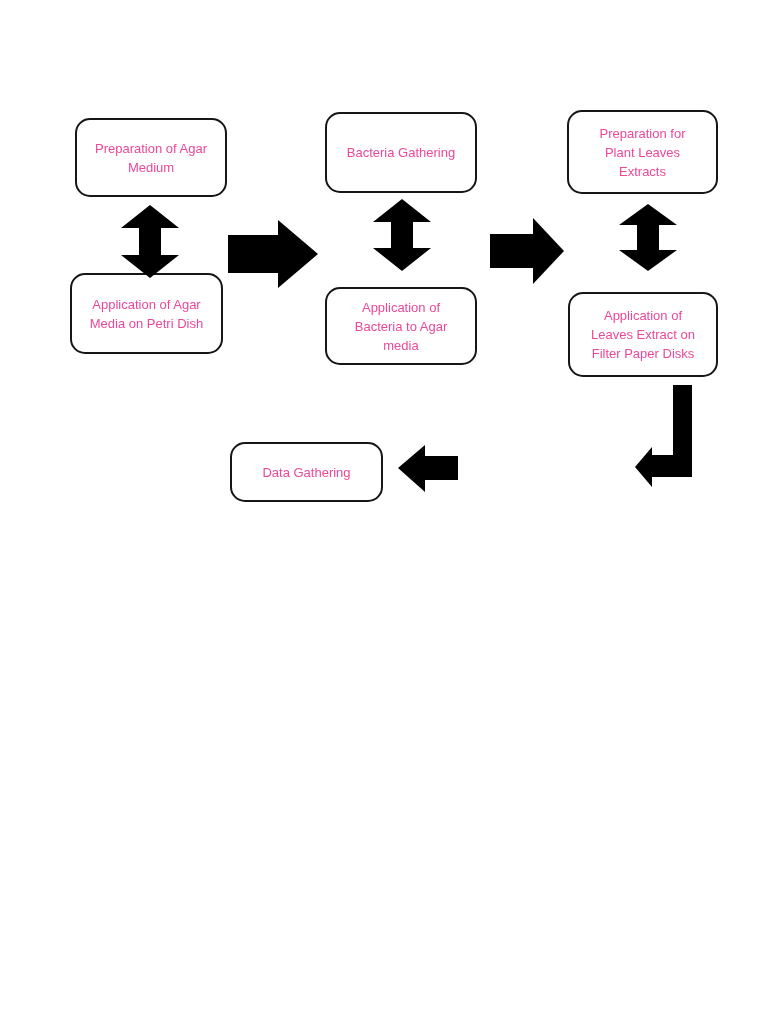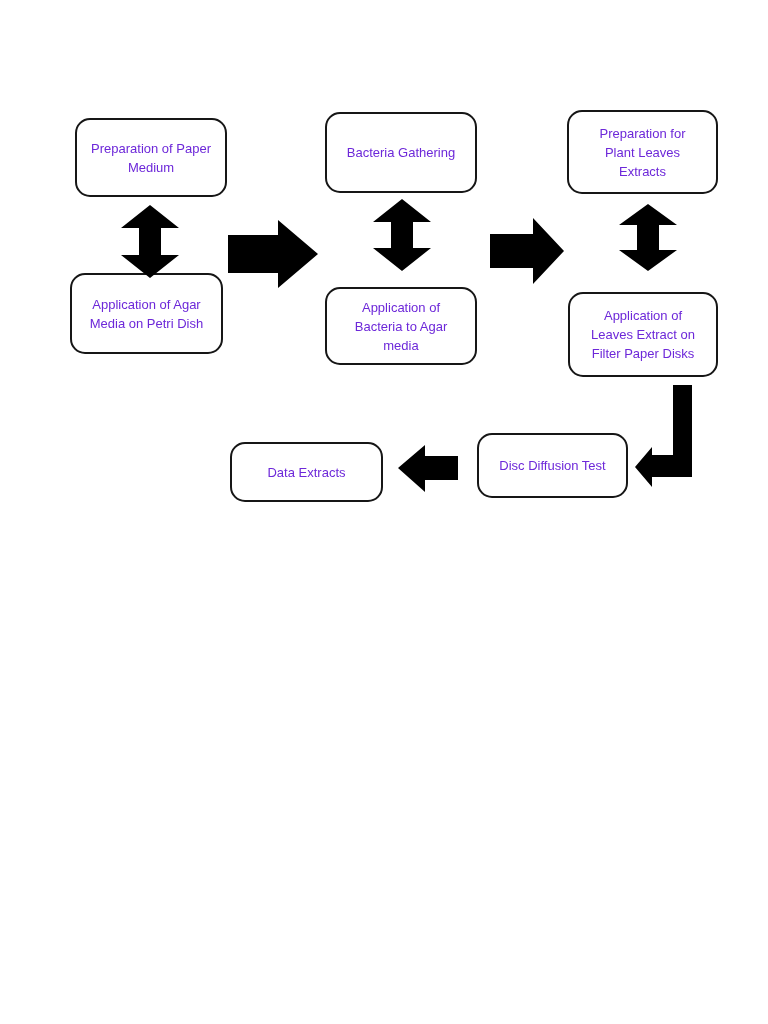--- a/index.html
+++ b/index.html
@@ -24,21 +24,21 @@
     box-sizing: border-box;
     background: #ffffff;
     border: 2px solid #161616;
     border-radius: 15px;
     display: flex;
     align-items: center;
     justify-content: center;
     text-align: center;
     font-size: 13px;
     line-height: 19px;
-    color: #6d28d9;
+    color: #ec4899;
     padding: 4px 8px 4px 8px;
   }
   .node-label {
     white-space: pre-line;
   }
   .arrow {
     position: absolute;
     display: block;
   }
   
@@ -59,21 +59,21 @@
   .el { left: 635px; top: 385px; }
   .la { left: 398px; top: 445px; }
 </style>
 </head>
 <body>
 
 <div class="page" style="background: rgb(255, 255, 255);">
   <div class="diagram">
 
     <div class="node n1" style="border-color: rgb(22, 22, 22);">
-      <span class="node-label">Preparation of Paper
+      <span class="node-label">Preparation of Agar
 Medium</span>
     </div>
     <div class="node n2" style="border-color: rgb(22, 22, 22);">
       <span class="node-label">Application of Agar
 Media on Petri Dish</span>
     </div>
     <div class="node n3" style="border-color: rgb(22, 22, 22); text-align: right;">
       <span class="node-label">Bacteria Gathering</span>
     </div>
     <div class="node n4" style="border-color: rgb(22, 22, 22);">
@@ -85,25 +85,22 @@
       <span class="node-label">Preparation for
 Plant Leaves
 Extracts</span>
     </div>
     <div class="node n6" style="border-color: rgb(22, 22, 22);">
       <span class="node-label">Application of
 Leaves Extract on
 Filter Paper Disks</span>
     </div>
 
-    <div class="node n7" style="border-color: rgb(22, 22, 22);">
-      <span class="node-label">Disc Diffusion Test</span>
-    </div>
     <div class="node n8" style="border-color: rgb(22, 22, 22);">
-      <span class="node-label">Data Extracts</span>
+      <span class="node-label">Data Gathering</span>
     </div>
 
     <svg class="arrow a1" width="58" height="73" viewBox="0 0 58 73">
       <polygon points="29,0 58,23 40,23 40,50 58,50 29,73 0,50 18,50 18,23 0,23" fill="#000000"></polygon>
     </svg>
     <svg class="arrow a2" width="58" height="72" viewBox="0 0 58 72">
       <polygon points="29,0 58,23 40,23 40,49 58,49 29,72 0,49 18,49 18,23 0,23" fill="#000000"></polygon>
     </svg>
     <svg class="arrow a3" width="58" height="67" viewBox="0 0 58 67">
       <polygon points="29,0 58,21 40,21 40,46 58,46 29,67 0,46 18,46 18,21 0,21" fill="#000000"></polygon>

